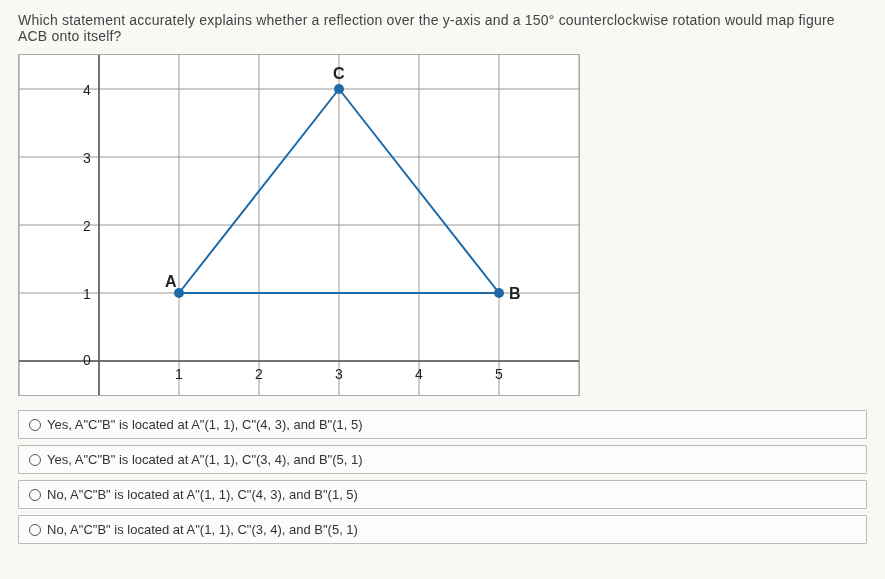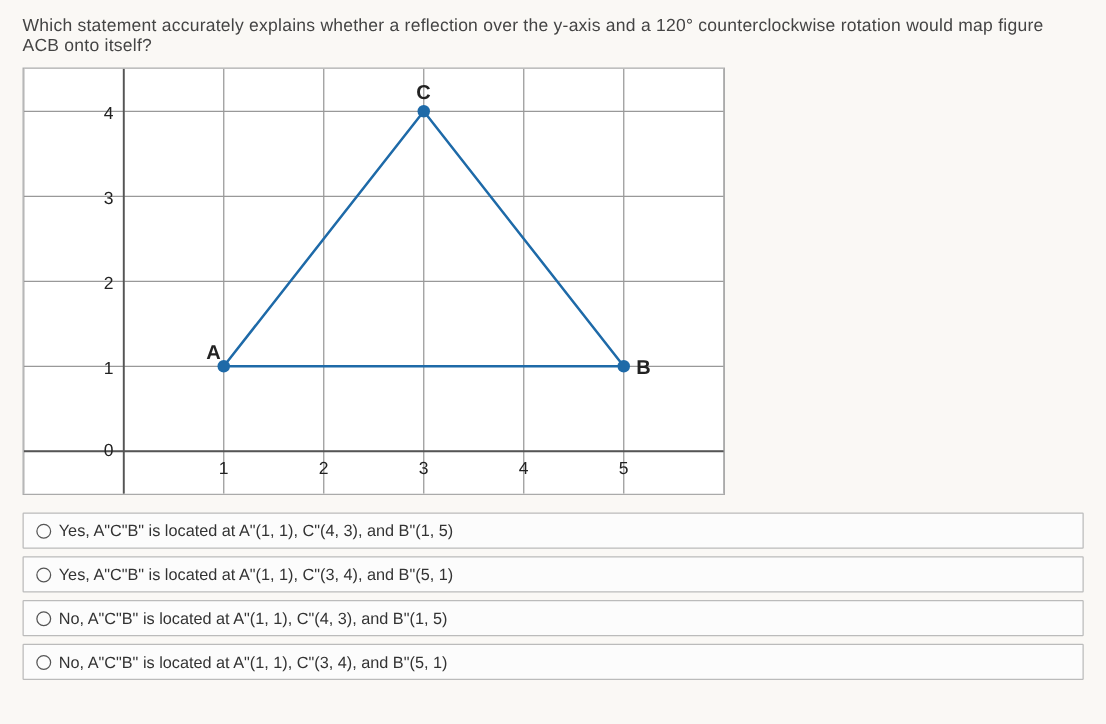--- a/index.html
+++ b/index.html
@@ -51,21 +51,21 @@
     height: 10px;
     border: 1px solid #555;
     border-radius: 50%;
     display: inline-block;
     flex-shrink: 0;
   }
 </style>
 </head>
 <body>
 
-<div class="question">Which statement accurately explains whether a reflection over the y-axis and a 120° counterclockwise rotation would map figure ACB onto itself?</div>
+<div class="question">Which statement accurately explains whether a reflection over the y-axis and a 150° counterclockwise rotation would map figure ACB onto itself?</div>
 
 <div class="graph-wrapper">
   <svg width="560" height="340" viewBox="0 0 560 340">
 
     <g stroke="#999" stroke-width="1">
 
       <line x1="0" y1="0" x2="0" y2="340"></line>
       <line x1="80" y1="0" x2="80" y2="340"></line>
       <line x1="160" y1="0" x2="160" y2="340"></line>
       <line x1="240" y1="0" x2="240" y2="340"></line>

